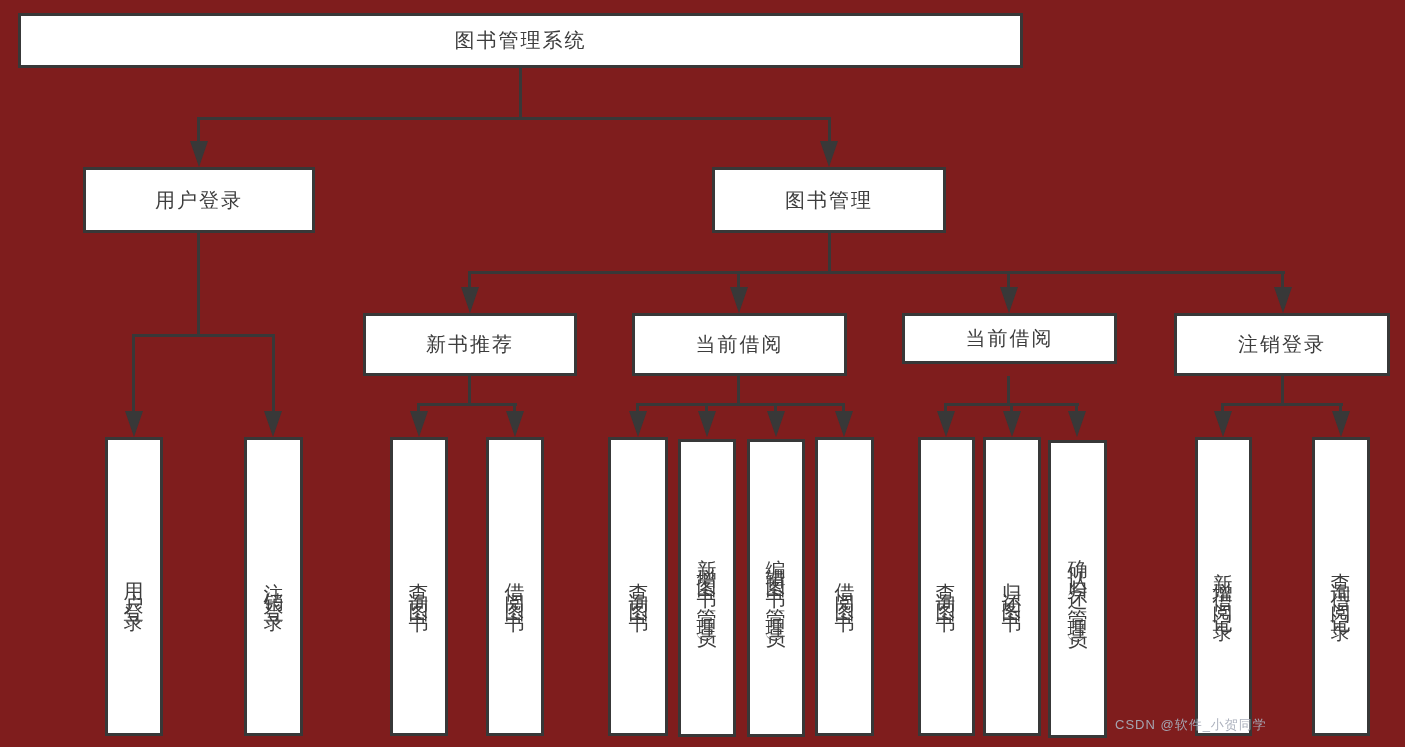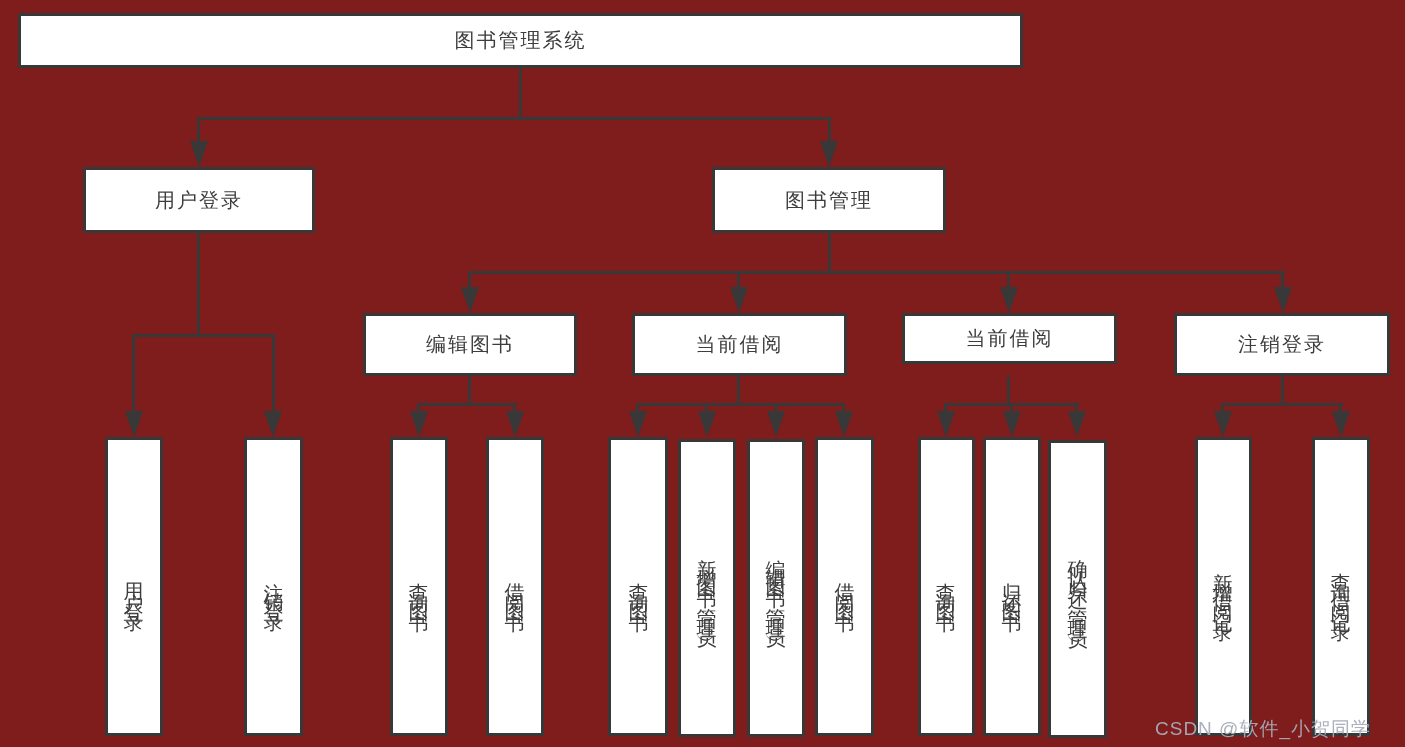--- a/index.html
+++ b/index.html
@@ -43,23 +43,23 @@
   
   .ah {
     position: absolute;
     width: 0; height: 0;
     border-left: 9px solid transparent;
     border-right: 9px solid transparent;
     border-top: 26px solid #383838;
   }
   .watermark {
     position: absolute;
-    left: 1155px;
+    left: 1115px;
     top: 716px;
-    font-size: 19px;
+    font-size: 13px;
     color: rgba(166, 172, 184, 0.95);
     letter-spacing: 1px;
     z-index: 10;
     white-space: nowrap;
   }
 </style>
 </head>
 <body>
 
 <div id="canvas">
@@ -94,21 +94,21 @@
   <div class="vl" style="left:468px; top:271px; height:18px"></div>
   <div class="ah" style="left:461px; top:287px"></div>
   <div class="vl" style="left:737px; top:271px; height:18px"></div>
   <div class="ah" style="left:730px; top:287px"></div>
   <div class="vl" style="left:1007px; top:271px; height:18px"></div>
   <div class="ah" style="left:1000px; top:287px"></div>
   <div class="vl" style="left:1281px; top:271px; height:18px"></div>
   <div class="ah" style="left:1274px; top:287px"></div>
 
   <div class="node" style="left:363px; top:313px; width:214px; height:63px">
-    <span>编辑图书</span>
+    <span>新书推荐</span>
   </div>
   <div class="node" style="left:632px; top:313px; width:215px; height:63px">
     <span>当前借阅</span>
   </div>
   <div class="node" style="left:902px; top:313px; width:215px; height:51px">
     <span>当前借阅</span>
   </div>
   <div class="node" style="left:1174px; top:313px; width:216px; height:63px">
     <span>注销登录</span>
   </div>

